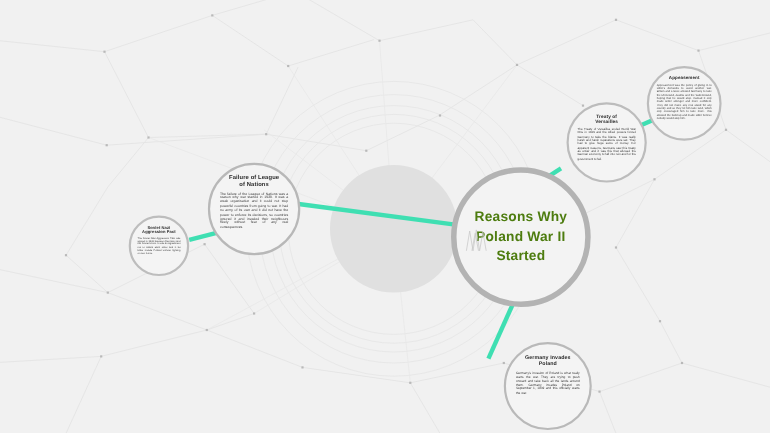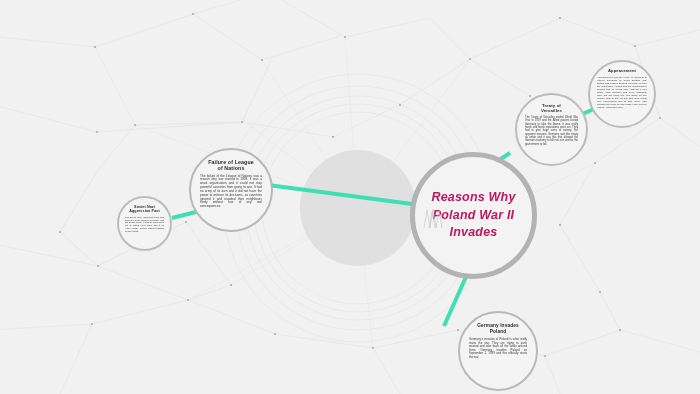--- a/index.html
+++ b/index.html
@@ -38,23 +38,22 @@
 
   
   #node-central{
     left:410px;top:152px;width:127px;height:127px;
     border:5px solid #b3b3b3;
     background:#f3f3f3;
     justify-content:center;
     z-index:7;
   }
   #node-central .n-title{
-    font-size:12.5px;line-height:1.42;color:#be185d;
+    font-size:12.5px;line-height:1.42;color:#4d7c0f;
     letter-spacing:.2px;
-    font-style:italic;
   }
 
   
   #node-league{
     left:189px;top:148px;width:84px;height:84px;
     border:2.5px solid #b8b8b8;padding:9px 9px 6px;
     z-index:6;
   }
   #node-league .n-title{font-size:5.3px;}
   #node-league .n-body{font-size:3.15px;margin-top:3px;}
@@ -196,21 +195,21 @@
   <g stroke="#c9c9c9" stroke-width="0.7" fill="none">
     <path d="M424 228 L427 210 L430 228 L433 209 L436 228 L439 211 L442 228"></path>
     <path d="M429 228 L432 212 L435 228"></path>
   </g>
 </svg>
 
 <div class="node" id="node-central">
   <div class="n-title">
     <span>Reasons Why</span><br>
     <span>Poland War II</span><br>
-    <span>Invades</span>
+    <span>Started</span>
   </div>
 </div>
 
 <div class="node" id="node-league">
   <div class="n-title">
     <span>Failure of League</span><br>
     <span>of Nations</span>
   </div>
   <div class="n-body">The failure of the League of Nations was a reason why war started in 1939. It was a weak organisation and it could not stop powerful countries from going to war. It had no army of its own and it did not have the power to enforce its decisions, so countries ignored it and invaded their neighbours freely without fear of any real consequences.</div>
 </div>

